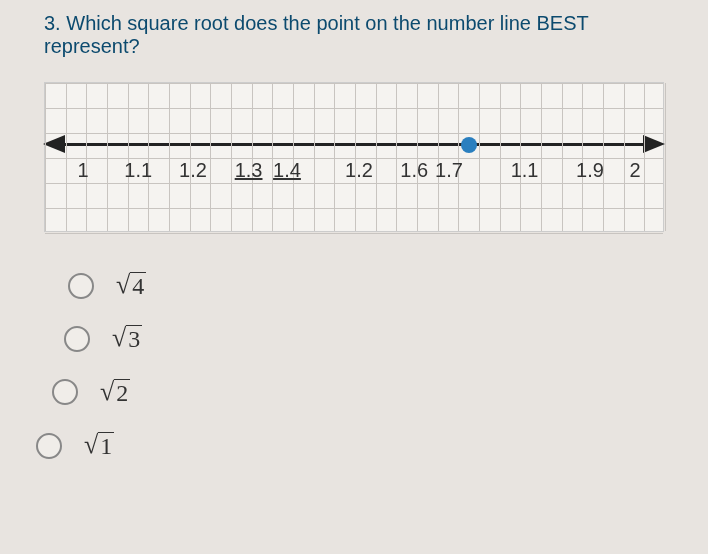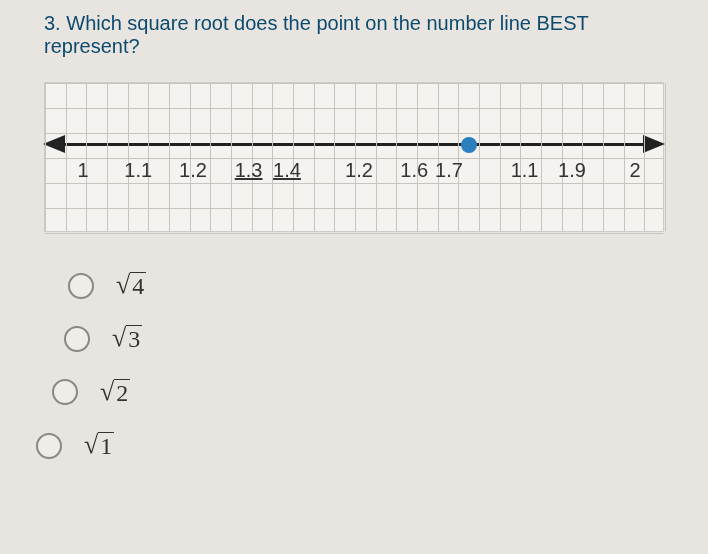--- a/index.html
+++ b/index.html
@@ -164,21 +164,21 @@
     <div class="grid-line-h" style="top: 150px;"></div>
     <div class="tick-label" style="left: 38px;">1</div>
     <div class="tick-label" style="left: 93.2px;">1.1</div>
     <div class="tick-label" style="left: 148px;">1.2</div>
     <div class="tick-label" style="left: 203.6px; text-decoration: underline;">1.3</div>
     <div class="tick-label" style="left: 242px; text-decoration: underline;">1.4</div>
     <div class="tick-label" style="left: 314px;">1.2</div>
     <div class="tick-label" style="left: 369.2px;">1.6</div>
     <div class="tick-label" style="left: 404px;">1.7</div>
     <div class="tick-label" style="left: 479.6px;">1.1</div>
-    <div class="tick-label" style="left: 527px;">1.9</div>
+    <div class="tick-label" style="left: 545px;">1.9</div>
     <div class="tick-label" style="left: 590px;">2</div>
     <div class="point-dot" style="left: 424.4px;"></div>
   </div>
 
 <div class="choices" id="choices">
     <div class="choice">
       <div class="radio"></div>
       <div class="sqrt">
         <span class="radical">√</span>
         <span class="radicand">4</span>

